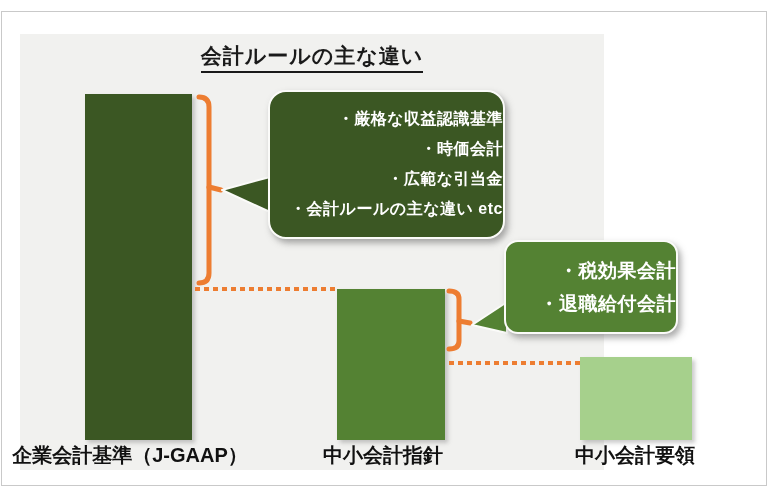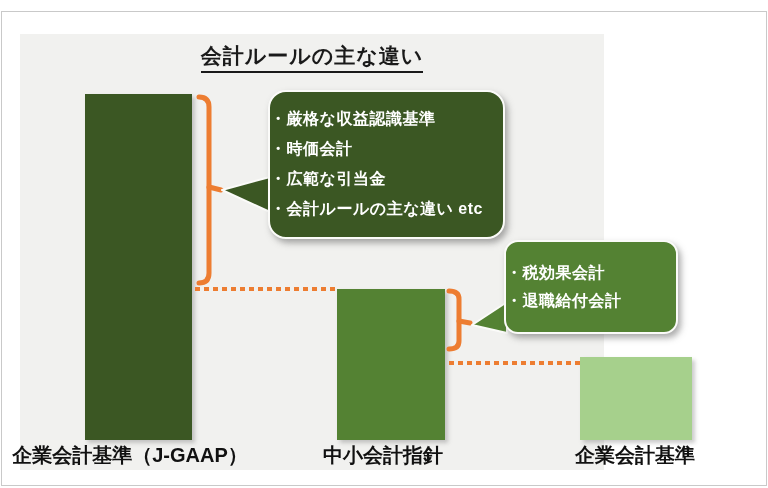--- a/index.html
+++ b/index.html
@@ -22,25 +22,25 @@
   .bar-label-3{left:615px;}
   .overlay{position:absolute;left:0;top:0;width:732px;height:436px;pointer-events:none;}
   .brace{stroke:var(--accent,#ed7d31);stroke-width:5;fill:none;
          stroke-linecap:round;stroke-linejoin:round;}
   .dotted{position:absolute;height:4px;
           background:repeating-linear-gradient(90deg,var(--accent,#ed7d31) 0 5px,transparent 5px 9px);}
   .dotted-1{left:175px;top:253px;width:142px;}
   .dotted-2{left:429px;top:327px;width:131px;}
   .bubble{position:absolute;border:2px solid #fbfbf9;color:#ffffff;font-weight:bold;
           box-shadow:3px 4px 6px rgba(90,90,90,0.5);
-          display:flex;flex-direction:column;justify-content:center;align-items:flex-start;}
+          display:flex;flex-direction:column;justify-content:center;align-items:flex-end;}
   .bubble-1{left:248px;top:56px;width:233px;height:145px;border-radius:18px;
             font-size:16px;row-gap:9px;}
   .bubble-2{left:484px;top:206px;width:170px;height:90px;border-radius:14px;
-            font-size:16px;row-gap:7px;}
+            font-size:19px;row-gap:7px;}
   .bubble-line{white-space:nowrap;letter-spacing:0.5px;}
   .tail{stroke:#fbfbf9;stroke-width:2;stroke-linejoin:round;}
 </style>
 </head>
 <body>
 
 <div class="page">
   <div class="frame">
     <div class="panel" style="background-color: rgb(241, 241, 239);">
 
@@ -71,17 +71,17 @@
         <div class="bubble-line">・会計ルールの主な違い etc</div>
       </div>
 
       <div class="bubble bubble-2" style="background-color: rgb(84, 130, 51);">
         <div class="bubble-line">・税効果会計</div>
         <div class="bubble-line">・退職給付会計</div>
       </div>
 
       <div class="bar-label bar-label-2">中小会計指針</div>
       <div class="bar-label bar-label-1">企業会計基準（J-GAAP）</div>
-      <div class="bar-label bar-label-3">企業会計基準</div>
+      <div class="bar-label bar-label-3">中小会計要領</div>
 
     </div>
   </div>
 </div>
 
 </body></html>

